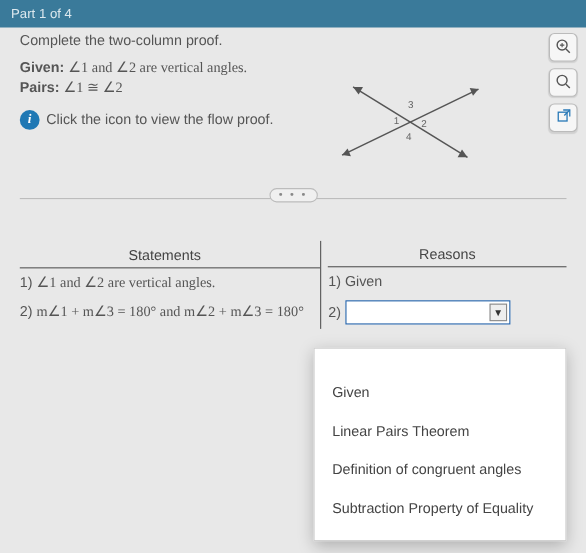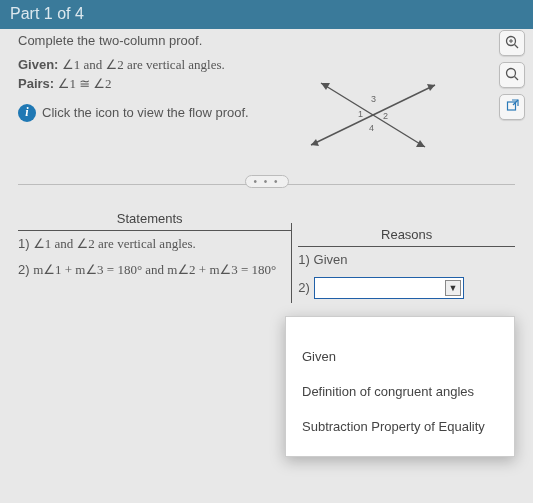--- a/index.html
+++ b/index.html
@@ -10,21 +10,21 @@
       height: 503px;
       overflow: hidden;
       position: relative;
       font-size: 13px;
       color: #333;
     }
     .header-tab {
       background: #3a7a9a;
       color: #dce8ee;
       padding: 5px 10px 6px 10px;
-      font-size: 16px;
+      font-size: 12px;
       width: 100%;
     }
     .content {
       padding: 4px 18px 0 18px;
       position: relative;
     }
     .instr { margin-bottom: 8px; color: #555; }
     .given-prove { margin-bottom: 10px; color: #555; line-height: 1.45; }
     .angle { font-family: 'Times New Roman', serif; text-align: right; }
     .info-row { display: flex; align-items: center; gap: 6px; color: #555; }
@@ -74,21 +74,21 @@
     }
     .col.statements { flex: 0 0 55%; }
     .col.reasons { flex: 1; border-left: 1px solid #555; padding-left: 6px; margin-top: 16px; }
     .col-header {
       text-align: center;
       border-bottom: 1px solid #555;
       padding: 4px 0 4px 0;
       font-size: 13px;
       color: #444;
     }
-    .col.statements .col-header { padding-right: 10px; }
+    .col.statements .col-header { padding-right: 10px; margin-top: 17px; }
     .cell {
       padding: 4px 0;
       color: #555;
       line-height: 1.4;
       display: flex;
       align-items: center;
     }
     .reason-input-wrap {
       display: flex; align-items: center; gap: 4px;
     }
@@ -226,15 +226,16 @@
           <span class="dd-caret">▼</span>
         </div>
       </div>
     </div>
   </div>
 
 </div>
 
 <div class="dropdown-menu">
   <div class="dropdown-item">Given</div>
+  <div class="dropdown-item">Linear Pairs Theorem</div>
   <div class="dropdown-item">Definition of congruent angles</div>
   <div class="dropdown-item">Subtraction Property of Equality</div>
 </div>
 
 </body></html>

